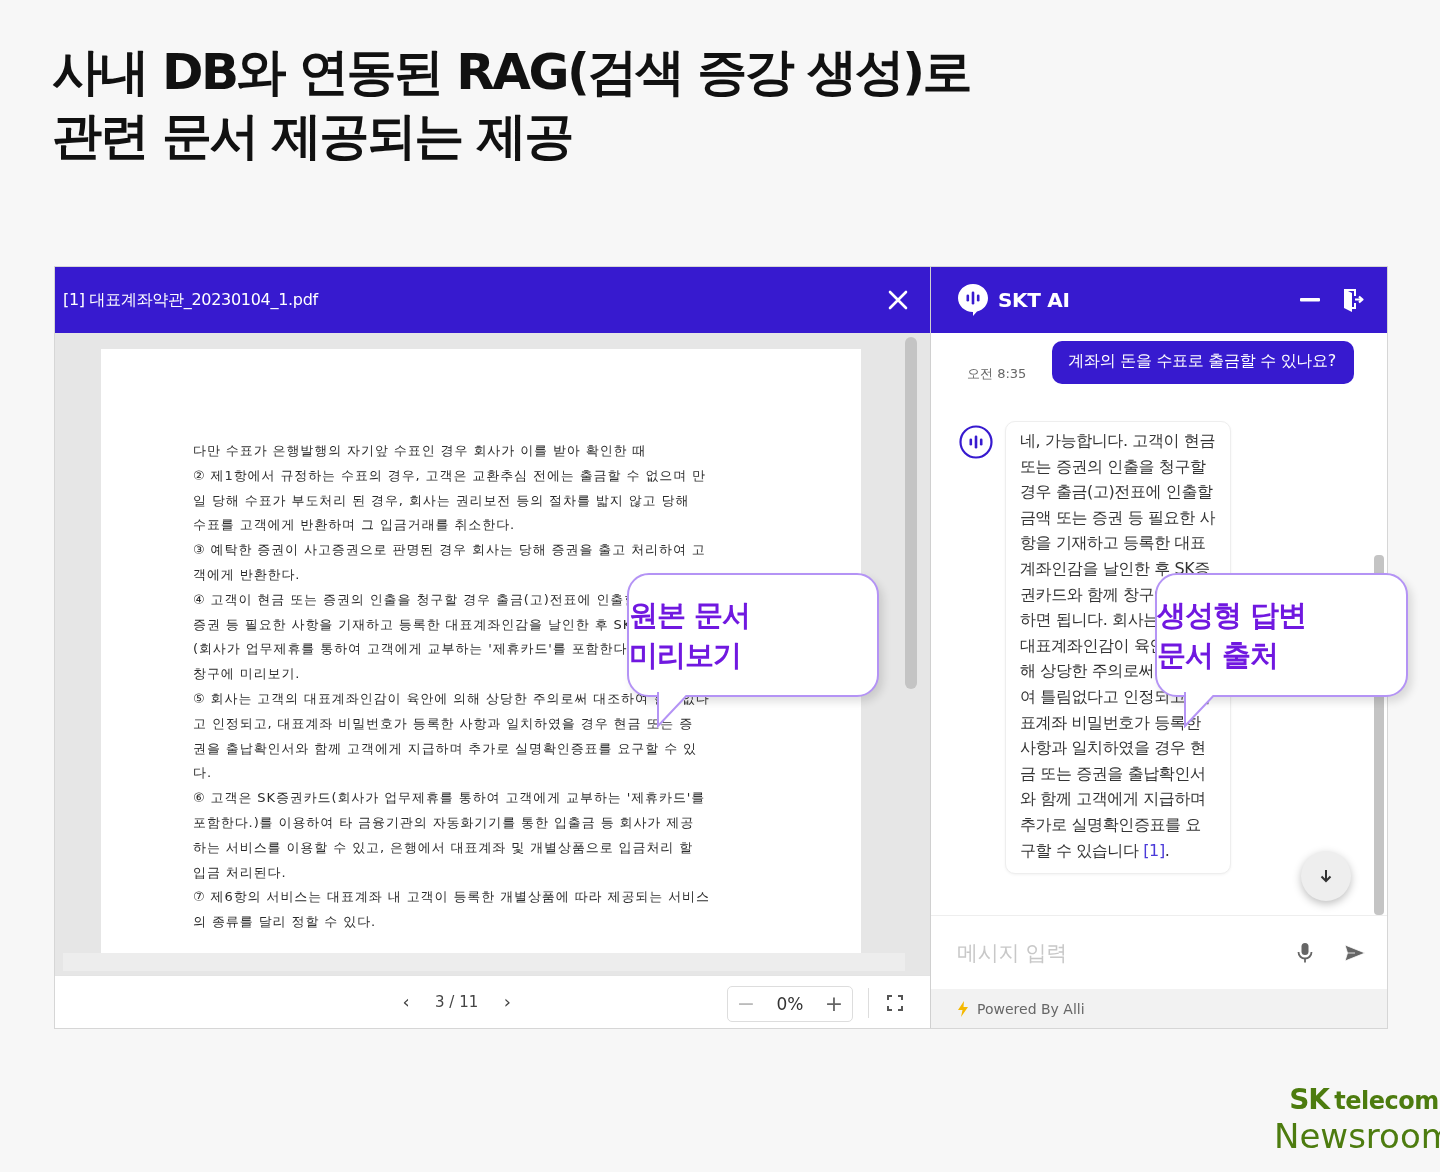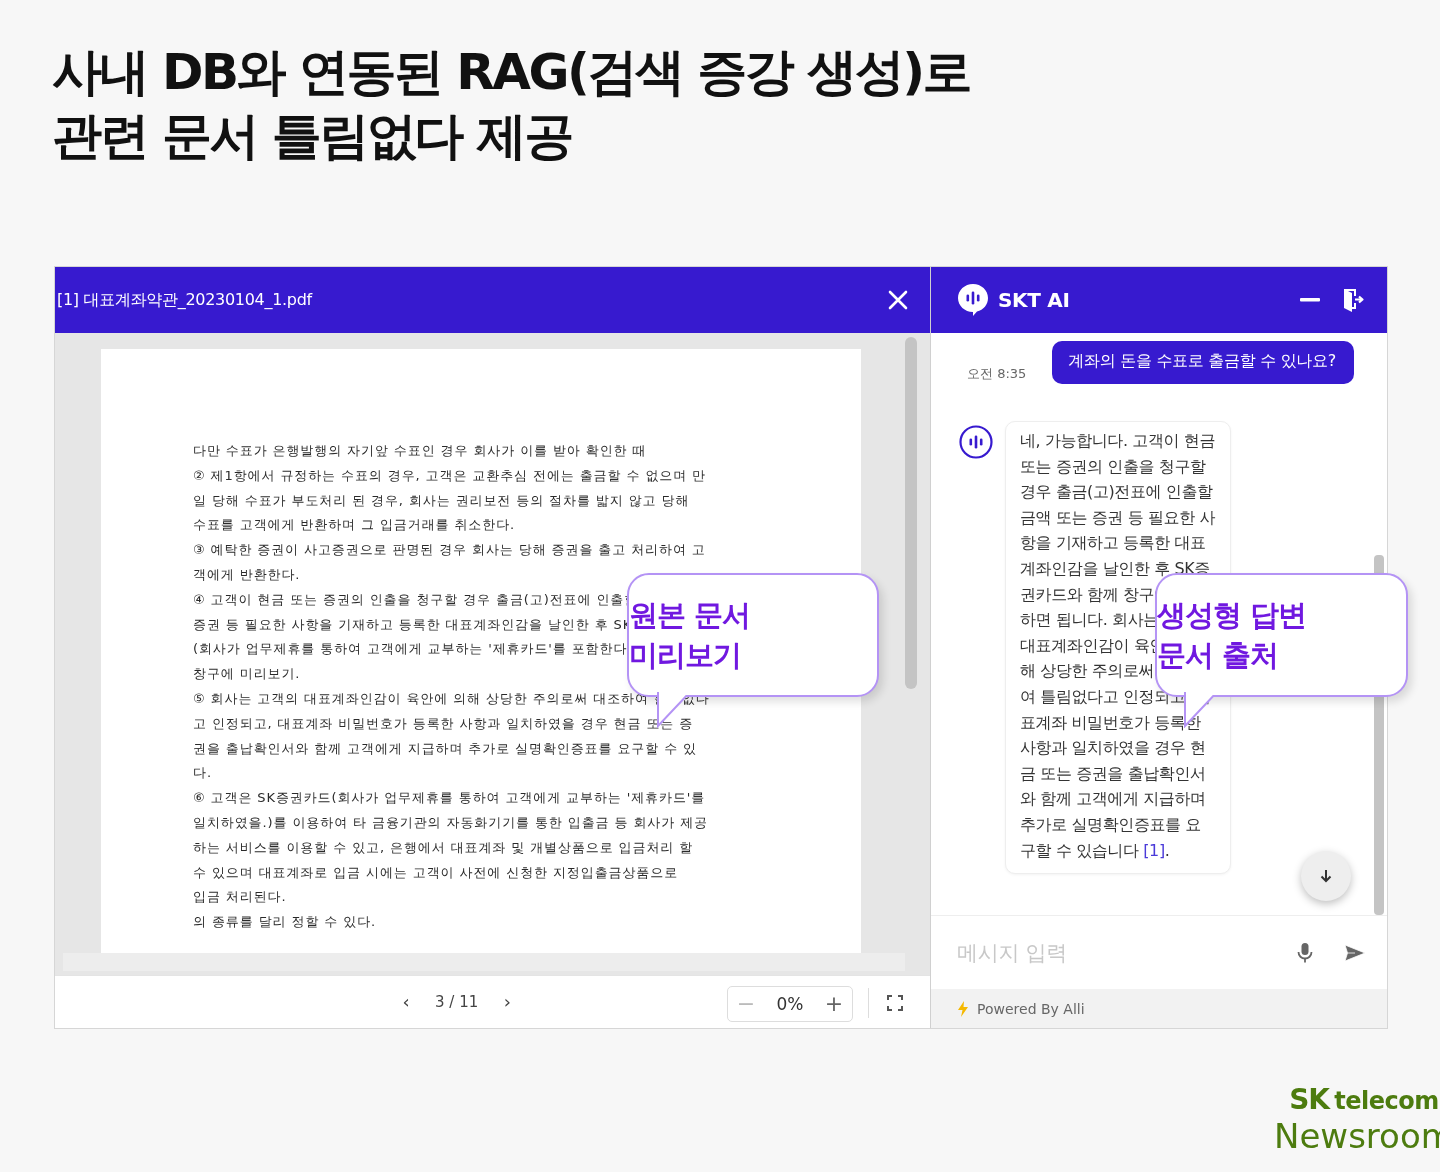--- a/index.html
+++ b/index.html
@@ -6,21 +6,21 @@
   html, body { width: 1440px; height: 1172px; background: #f7f7f7; overflow: hidden; }
   body { font-family: "DejaVu Sans", "Liberation Sans", sans-serif; color: #111; position: relative; }
 
   .headline { position: absolute; left: 52px; top: 40px; font-size: 50px; font-weight: bold; line-height: 64px; letter-spacing: -2.5px; color: #111; }
   .headline div { white-space: nowrap; }
 
   .app { position: absolute; left: 54px; top: 266px; width: 1334px; height: 763px; border: 1px solid #d6d6d6; background: #fff; }
 
   
   .viewer { position: absolute; left: 0; top: 0; width: 876px; height: 761px; background: #fff; border-right: 1px solid #d0d0d0; }
-  .viewer-header { height: 66px; background: #371acf; display: flex; align-items: center; padding: 0 10px 0 2px; }
+  .viewer-header { height: 66px; background: #371acf; display: flex; align-items: center; padding: 0 10px 0 8px; }
   .viewer-title { color: #fff; font-size: 16px; flex: 1; letter-spacing: -0.3px; }
   .icon-btn { display: flex; align-items: center; justify-content: center; cursor: pointer; }
   .close-btn { width: 36px; height: 36px; margin-right: 4px; }
   .canvas { position: absolute; left: 0; top: 66px; width: 875px; height: 642px; background: #e6e6e6; overflow: hidden; }
   .page { position: absolute; left: 46px; top: 16px; width: 760px; height: 610px; background: #fff; padding: 90px 0 0 92px; }
   .page p { font-size: 13px; line-height: 24.8px; color: #2a2a2a; letter-spacing: 0.9px; white-space: nowrap; font-family: "DejaVu Sans", sans-serif; }
   .page-strip { position: absolute; left: 8px; top: 620px; width: 842px; height: 18px; background: #ededed; }
   .v-scroll { position: absolute; left: 850px; top: 4px; width: 12px; height: 352px; background: #c4c4c4; border-radius: 6px; }
   .viewer-footer { position: absolute; left: 0; top: 708px; width: 875px; height: 53px; background: #fff; border-top: 1px solid #e4e4e4; }
   .pager { position: absolute; left: 340px; top: 15px; display: flex; align-items: center; gap: 18px; font-size: 15px; color: #444; }
@@ -65,21 +65,21 @@
   .brand { position: absolute; left: 1274px; top: 1084px; color: #4d7c0f; line-height: 32px; text-align: center; }
   .brand .sk { font-size: 28px; font-weight: bold; letter-spacing: -1px; }
   .brand .tel { font-size: 24px; font-weight: bold; letter-spacing: -0.5px; }
   .brand .news { font-size: 34px; letter-spacing: 0px; }
 </style>
 </head>
 <body>
 
 <div class="headline">
   <div>사내 DB와 연동된 RAG(검색 증강 생성)로</div>
-  <div>관련 문서 틀림없다 제공</div>
+  <div>관련 문서 제공되는 제공</div>
 </div>
 
 <div class="app">
 
   <section class="viewer">
     <div class="viewer-header">
       <span class="viewer-title">[1] 대표계좌약관_20230104_1.pdf</span>
       <span class="icon-btn close-btn">
         <svg width="20" height="20" viewBox="0 0 20 20">
             <path d="M2 2 L18 18 M18 2 L2 18" stroke="#fff" stroke-width="2.6" stroke-linecap="round"></path>
@@ -97,24 +97,24 @@
           <p> 객에게 반환한다.</p>
           <p>④ 고객이 현금 또는 증권의 인출을 청구할 경우 출금(고)전표에 인출할 금액 또는</p>
           <p> 증권 등 필요한 사항을 기재하고 등록한 대표계좌인감을 날인한 후 SK증권카드</p>
           <p> (회사가 업무제휴를 통하여 고객에게 교부하는 '제휴카드'를 포함한다.)와 함께</p>
           <p> 창구에 미리보기.</p>
           <p>⑤ 회사는 고객의 대표계좌인감이 육안에 의해 상당한 주의로써 대조하여 틀림없다</p>
           <p> 고 인정되고, 대표계좌 비밀번호가 등록한 사항과 일치하였을 경우 현금 또는 증</p>
           <p> 권을 출납확인서와 함께 고객에게 지급하며 추가로 실명확인증표를 요구할 수 있</p>
           <p> 다.</p>
           <p>⑥ 고객은 SK증권카드(회사가 업무제휴를 통하여 고객에게 교부하는 '제휴카드'를</p>
-          <p> 일치하였을.)를 이용하여 타 금융기관의 자동화기기를 통한 입출금 등 회사가 제공</p>
+          <p> 포함한다.)를 이용하여 타 금융기관의 자동화기기를 통한 입출금 등 회사가 제공</p>
           <p> 하는 서비스를 이용할 수 있고, 은행에서 대표계좌 및 개별상품으로 입금처리 할</p>
-          <p> 수 있으며 대표계좌로 입금 시에는 고객이 사전에 신청한 지정입출금상품으로</p>
           <p> 입금 처리된다.</p>
+          <p>⑦ 제6항의 서비스는 대표계좌 내 고객이 등록한 개별상품에 따라 제공되는 서비스</p>
           <p> 의 종류를 달리 정할 수 있다.</p>
         </div>
       <div class="page-strip"></div>
       <div class="v-scroll"></div>
     </div>
 
     <div class="viewer-footer">
       <div class="pager">
         <span class="chev">‹</span>
         <span>3 / 11</span>

